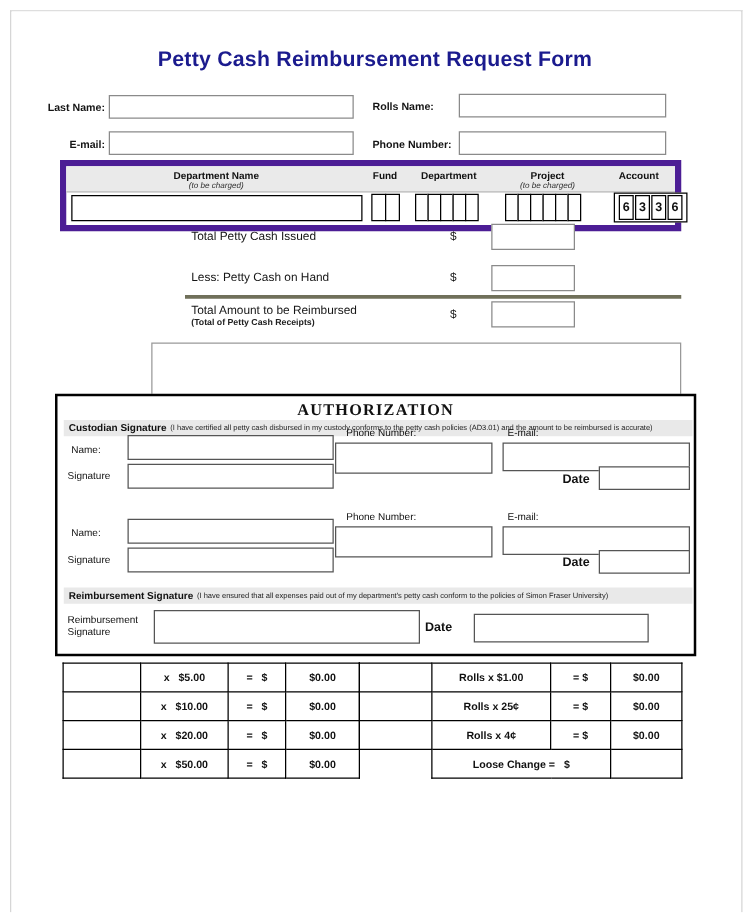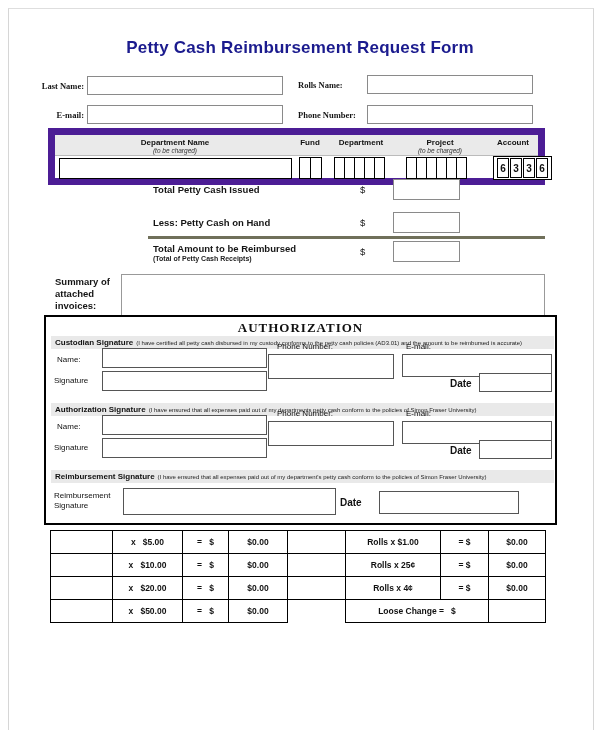--- a/index.html
+++ b/index.html
@@ -11,27 +11,27 @@
   }
   .page-edge {
     position:absolute; left:8px; top:8px; right:6px; bottom:0;
     border-left:1px solid #d6d6d6; border-top:1px solid #dedede; border-right:1px solid #d6d6d6;
     pointer-events:none;
   }
   .title {
     position:absolute; left:0; top:38px; width:100%; text-align:center;
     font-size:17px; font-weight:700; letter-spacing:0.2px;
   }
-  .lbl  { position:absolute; font-size:8.5px; font-weight:700; color:#151515;font-family:Liberation Serif, serif; }
-  .lbl9 { position:absolute; font-size:9.5px; font-weight:700; color:#151515; }
+  .lbl  { position:absolute; font-size:8.5px; font-weight:700; color:#151515; }
+  .lbl9 { position:absolute; font-size:9.5px; font-weight:400; color:#151515; }
   .sub7 { position:absolute; font-size:7px;  font-weight:700; color:#222; }
   .box  { position:absolute; background:#fff; border:1px solid #8a8a8a; }
   .bbox { position:absolute; background:#fff; border:1.5px solid #000; }
   
-  .dept-table { position:absolute; left:48px; top:128px; width:497px; height:57px; border:7px solid #4c1d95; background:#fff; }
+  .dept-table { position:absolute; left:48px; top:128px; width:497px; height:57px; border:5px solid #4c1d95; background:#fff; }
   .dept-head  { position:absolute; left:0; top:0; width:100%; height:21px; background:#eaeaea; border-bottom:1px solid #bbb; }
   .colhdr { position:absolute; font-size:8px; font-weight:700; text-align:center; }
   .colsub { position:absolute; font-size:6.5px; font-style:italic; text-align:center; color:#333; font-weight:400;}
   .cellstrip { position:absolute; display:flex; }
   .dcell { width:12px; height:22px; border:1px solid #000; margin-left:-1px; background:#fff; }
   .acct-outer { position:absolute; border:1px solid #000; display:flex; align-items:center; justify-content:center; gap:1px; background:#fff; }
   .acell { width:12px; height:20px; border:1px solid #000; background:#fff; font-size:10px; font-weight:700; display:flex; align-items:center; justify-content:center; }
   .oliveline { position:absolute; background:#70705a; }
   
   .auth { position:absolute; left:44px; top:315px; width:513px; height:210px; border:2px solid #000; background:#fff; }
@@ -114,45 +114,40 @@
   <div class="lbl9" style="left:360px; top:217px; font-weight:400;">$</div>
   <div class="box" style="left:393px; top:212px; width:67px; height:21px;"></div>
 
   <div class="oliveline" style="left:148px; top:236px; width:397px; height:3px;"></div>
 
   <div class="lbl9" style="left:153px; top:243px;">Total Amount to be Reimbursed</div>
   <div class="sub7" style="left:153px; top:255px;">(Total of Petty Cash Receipts)</div>
   <div class="lbl9" style="left:360px; top:246px; font-weight:400;">$</div>
   <div class="box" style="left:393px; top:241px; width:67px; height:21px;"></div>
 
-  <div class="lbl9" style="left:55px; top:276px; width:62px; line-height:1.25;">Summary of attached invoices:</div>
   <div class="box" style="left:121px; top:274px; width:424px; height:45px; border-color:#999;"></div>
 
   <div class="auth">
     <div class="auth-title">AUTHORIZATION</div>
 
     <div class="graybar" style="top:19px;">
       <span class="b">Custodian Signature</span>
       <span class="n">(I have certified all petty cash disbursed in my custody conforms to the petty cash policies  (AD3.01) and the amount to be reimbursed is accurate)</span>
     </div>
     <div class="albl" style="left:11px; top:38px;">Name:</div>
     <div class="fbox" style="left:56px; top:31px; width:165px; height:20px;"></div>
     <div class="albl" style="left:231px; top:25px;">Phone Number:</div>
     <div class="fbox" style="left:222px; top:37px; width:126px; height:25px;"></div>
     <div class="albl" style="left:360px; top:25px;">E-mail:</div>
     <div class="fbox" style="left:356px; top:37px; width:150px; height:23px;"></div>
     <div class="albl" style="left:8px; top:59px;">Signature</div>
     <div class="fbox" style="left:56px; top:54px; width:165px; height:20px;"></div>
     <div class="adate" style="left:404px; top:61px;">Date</div>
     <div class="fbox" style="left:433px; top:56px; width:73px; height:19px;"></div>
 
-    <div class="graybar" style="top:86px;">
-      <span class="b">Authorization Signature</span>
-      <span class="n">(I have ensured that all expenses paid out of my departments petty cash conform to the policies of Simon Fraser University)</span>
-    </div>
     <div class="albl" style="left:11px; top:105px;">Name:</div>
     <div class="fbox" style="left:56px; top:98px; width:165px; height:20px;"></div>
     <div class="albl" style="left:231px; top:92px;">Phone Number:</div>
     <div class="fbox" style="left:222px; top:104px; width:126px; height:25px;"></div>
     <div class="albl" style="left:360px; top:92px;">E-mail:</div>
     <div class="fbox" style="left:356px; top:104px; width:150px; height:23px;"></div>
     <div class="albl" style="left:8px; top:126px;">Signature</div>
     <div class="fbox" style="left:56px; top:121px; width:165px; height:20px;"></div>
     <div class="adate" style="left:404px; top:128px;">Date</div>
     <div class="fbox" style="left:433px; top:123px; width:73px; height:19px;"></div>

